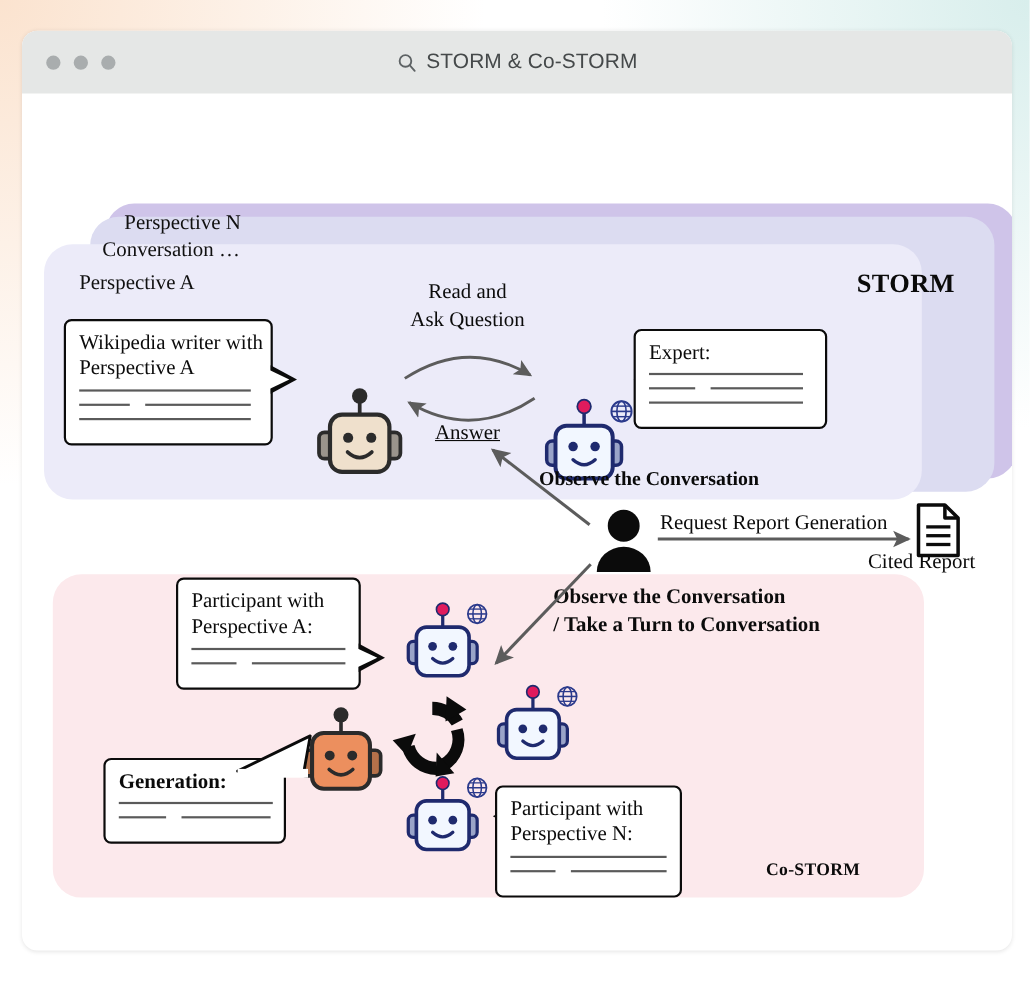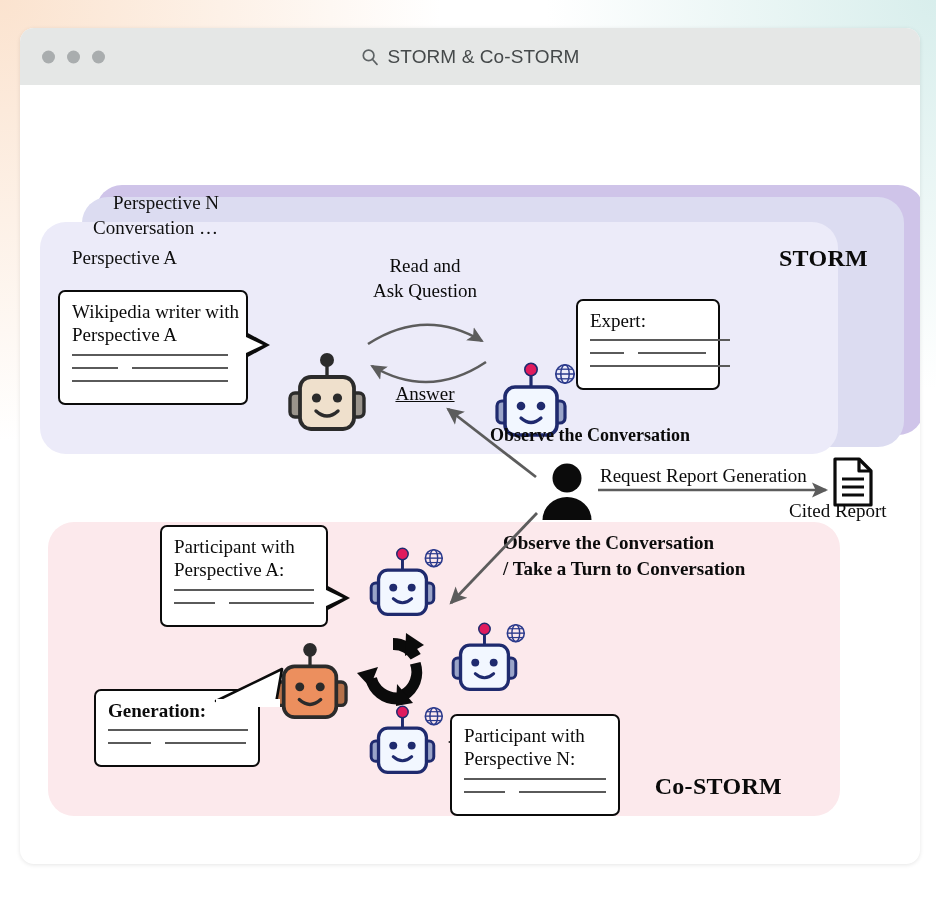--- a/index.html
+++ b/index.html
@@ -99,21 +99,21 @@
   .lbl.center { text-align: center; }
 
   
   .costorm-panel {
     position: absolute; left: 28px; top: 437px;
     width: 792px; height: 294px;
     background: #fce9ec; border-radius: 26px;
   }
   .costorm-title {
     position: absolute; right: 58px; bottom: 16px;
-    font-size: 24px; font-weight: bold; color: #0a0a0a; letter-spacing: .3px;
+    font-size: 16px; font-weight: bold; color: #0a0a0a; letter-spacing: .3px;
   }
   svg { display: block; overflow: visible; }
   .arrow-layer { position: absolute; left: 0; top: 0; width: 900px; height: 779px; pointer-events: none; }
 </style>
 </head>
 <body>
 
 <div class="window">
 
   <div class="titlebar">
@@ -188,21 +188,21 @@
         <rect x="55" y="38" width="14" height="22" rx="5" fill="#9aa4c8" stroke="#1f2a6e" stroke-width="3.2"></rect>
         <rect x="9" y="24" width="52" height="48" rx="10" fill="#f2f7ff" stroke="#1f2a6e" stroke-width="3.6"></rect>
         <circle cx="25" cy="43" r="4.3" fill="#1f2a6e"></circle>
         <circle cx="45" cy="43" r="4.3" fill="#1f2a6e"></circle>
         <path d="M25 55 Q35 64 45 55" fill="none" stroke="#1f2a6e" stroke-width="3.2" stroke-linecap="round"></path>
       </svg>
     </span>
 
     <span class="tail tail-l-out" style="left:556px; top:247px;"></span>
     <span class="tail tail-l-in" style="left:561px; top:251px;"></span>
-    <div class="bubble" style="left:556px; top:214px; width:144px;">
+    <div class="bubble" style="left:556px; top:214px; width:176px;">
       <div class="btxt">Expert:</div>
       <div class="rules">
         <div class="rule" style="width:140px;"></div>
         <div class="rule-row">
             <div style="width:42px;"></div>
             <div style="width:84px;"></div>
           </div>
         <div class="rule" style="width:140px;"></div>
       </div>
     </div>

